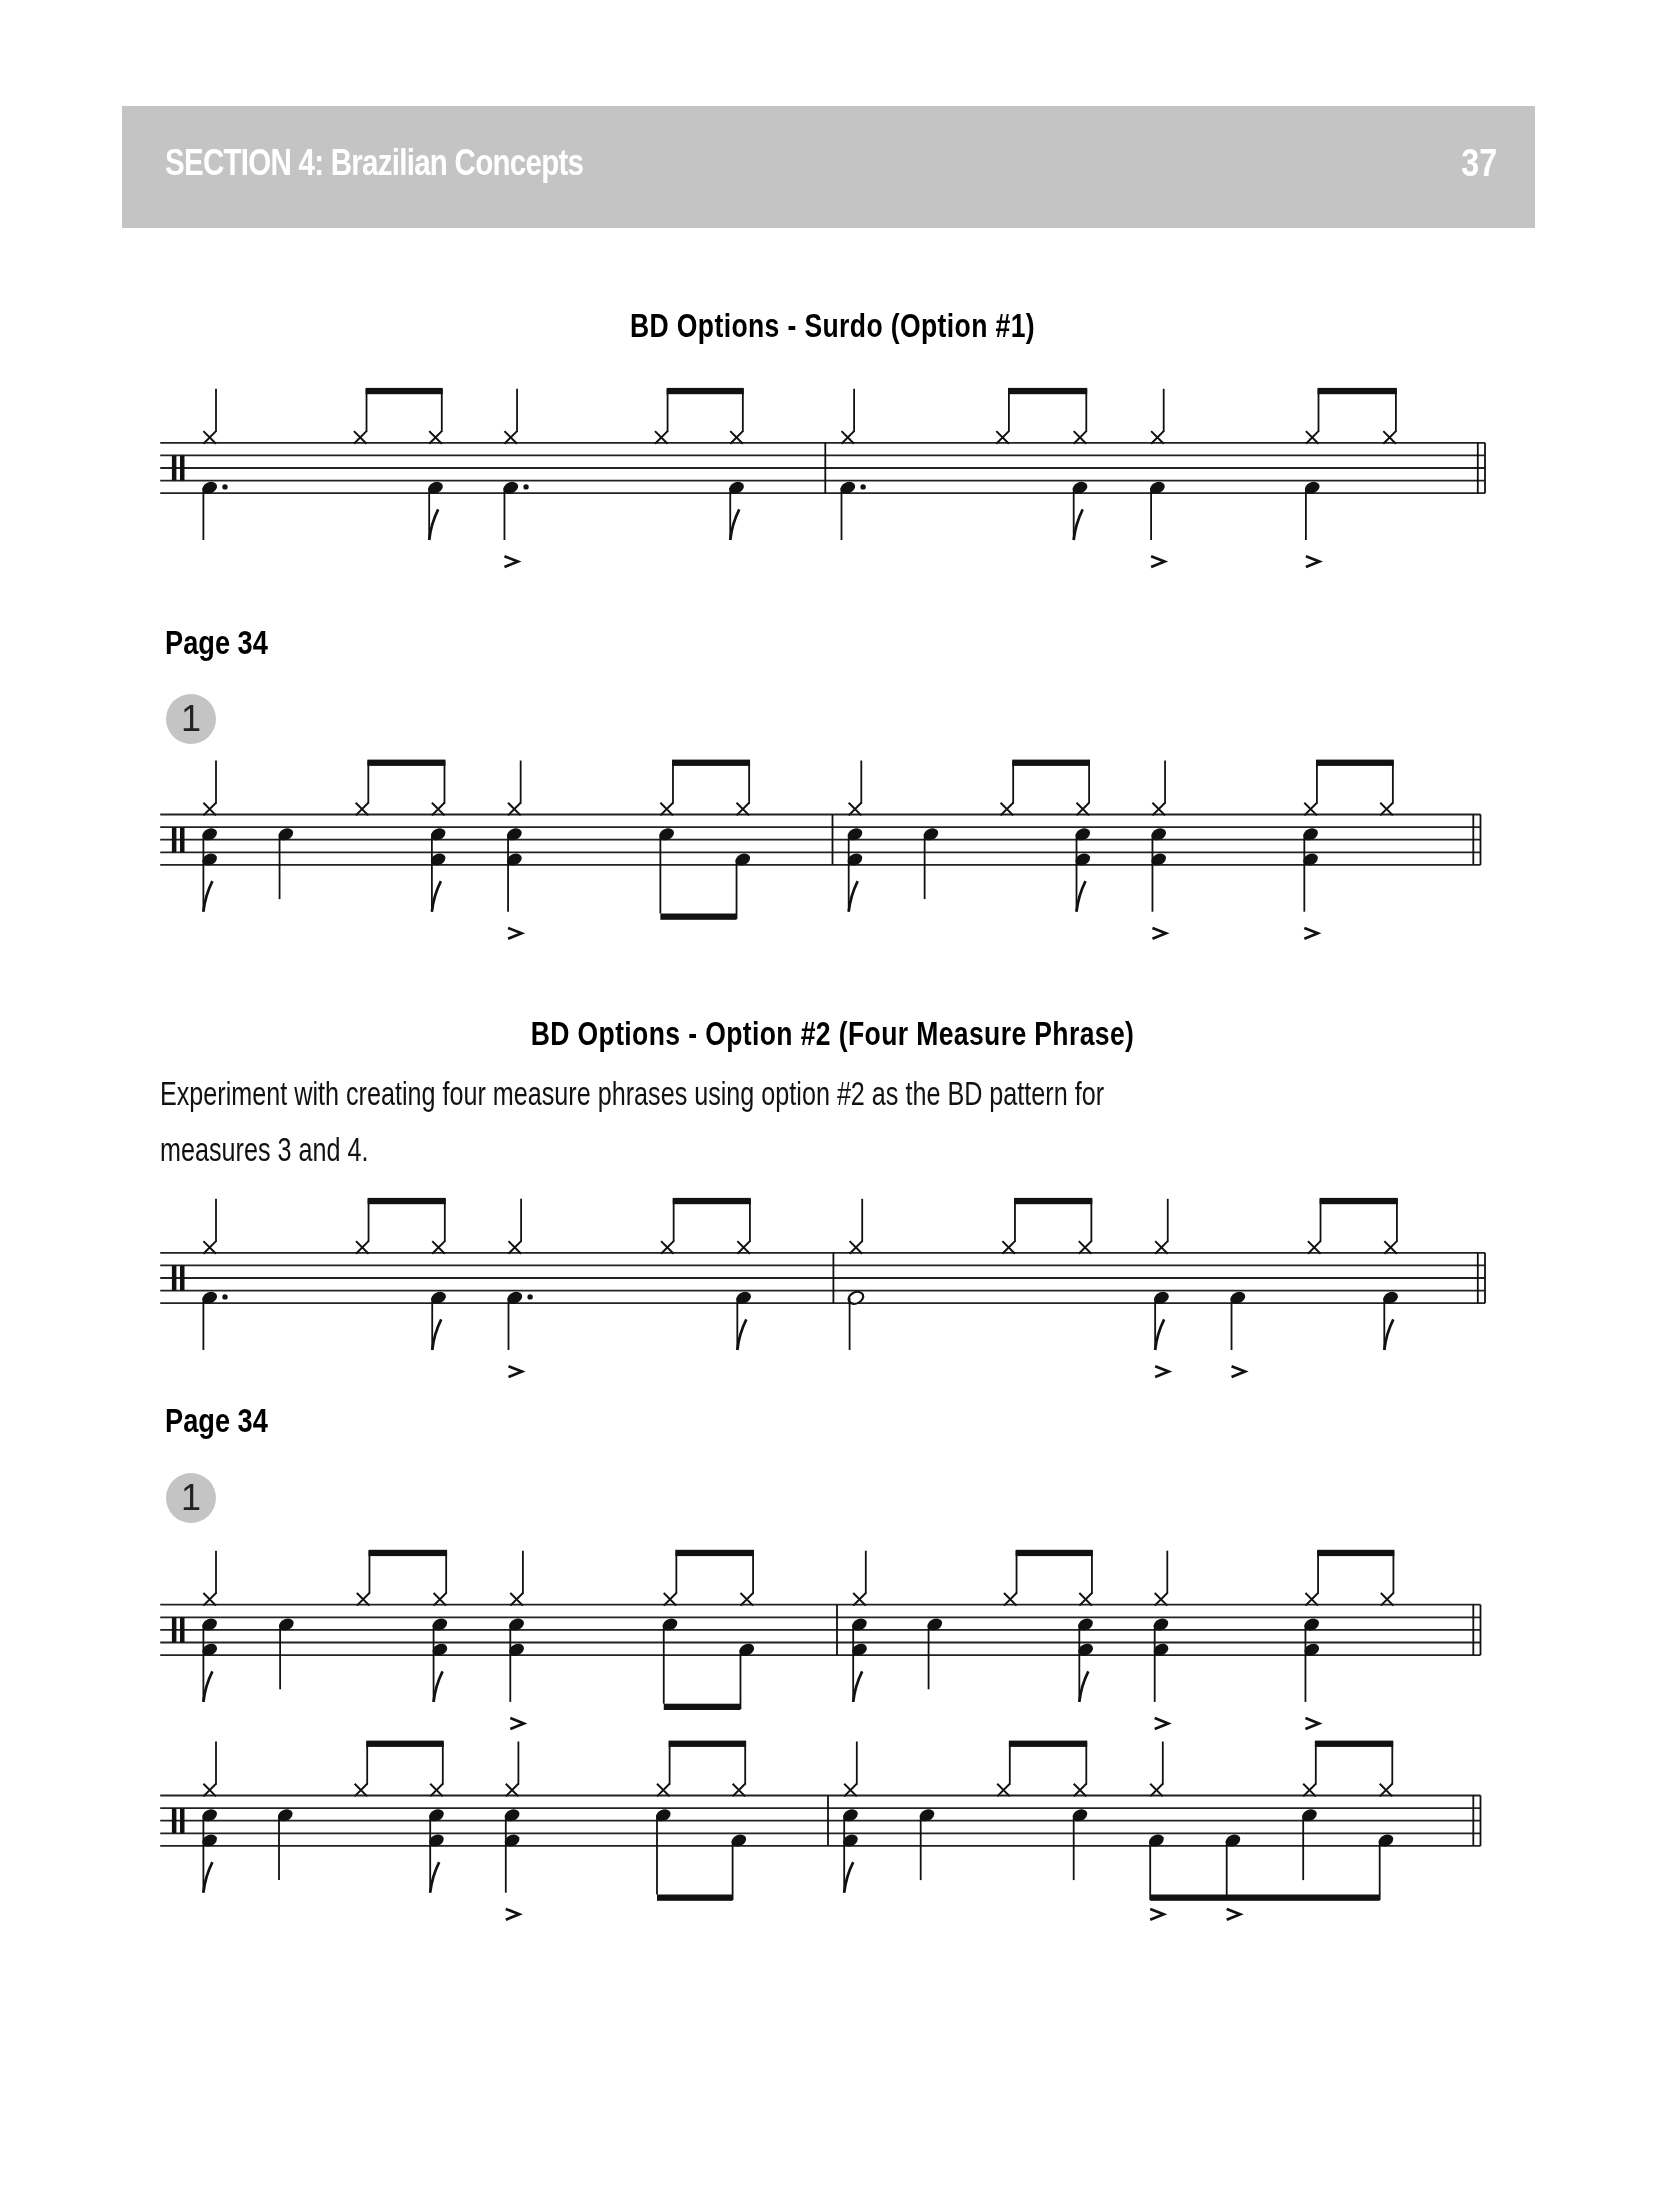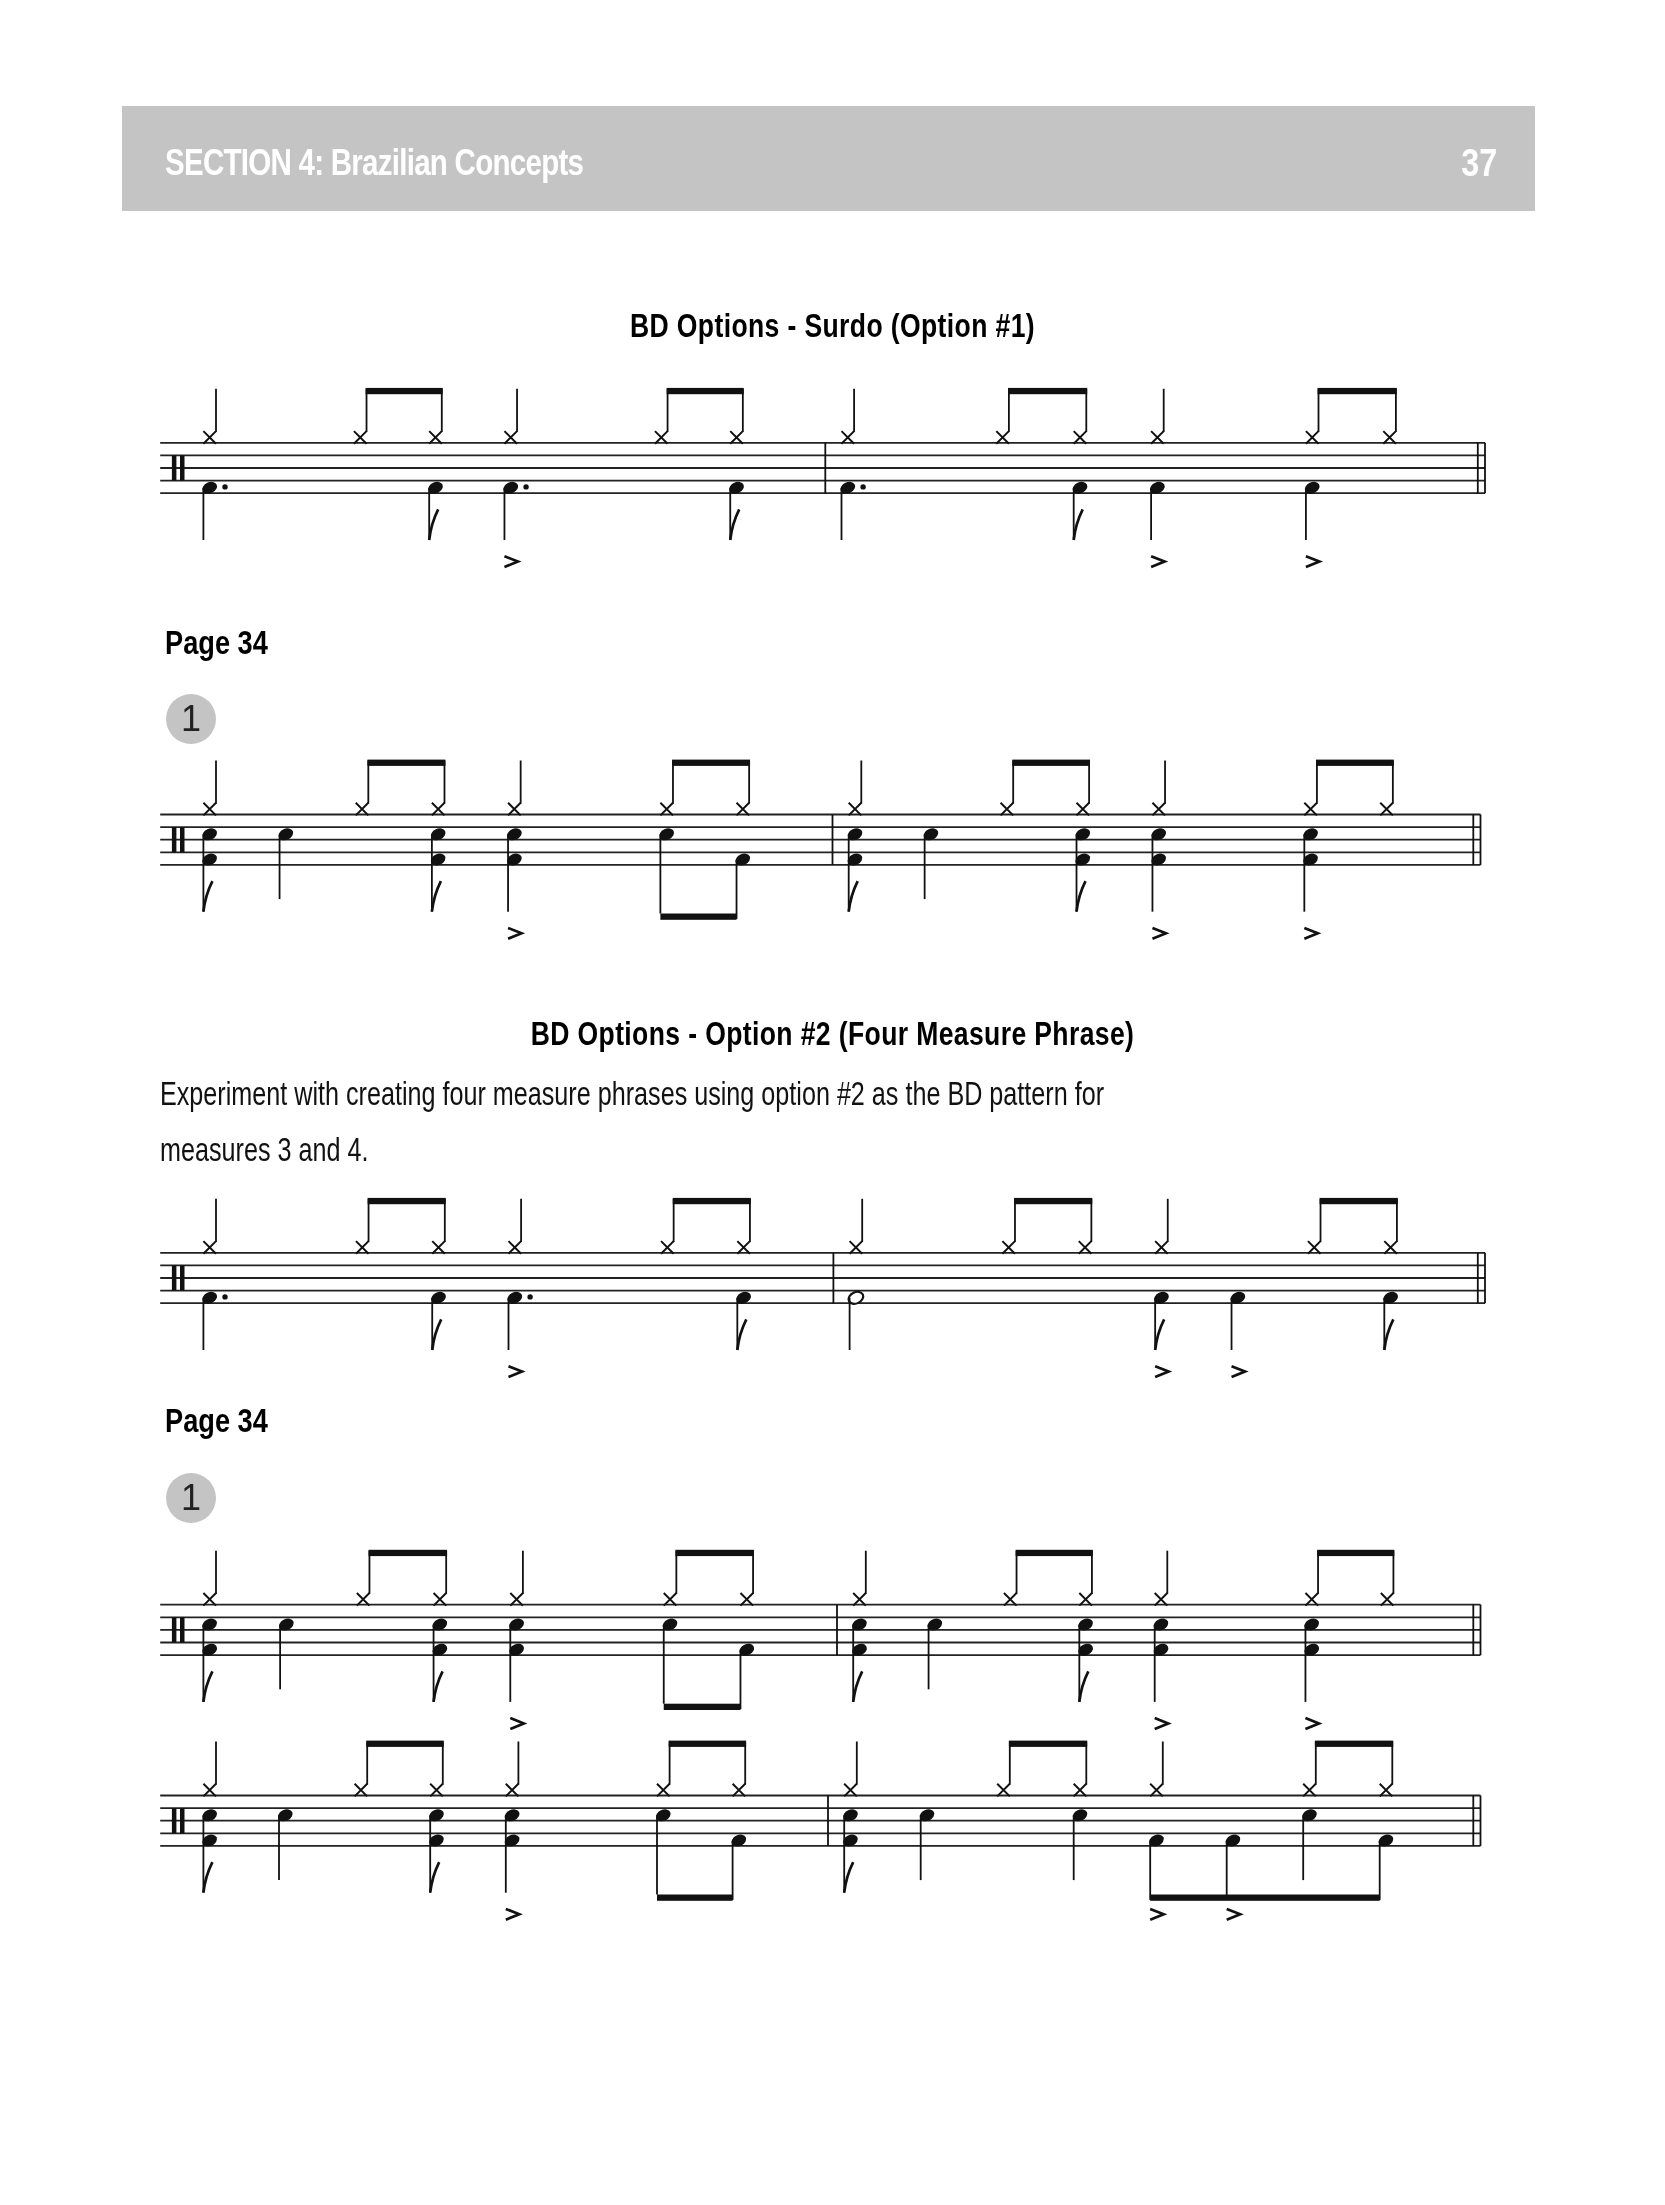--- a/index.html
+++ b/index.html
@@ -1,17 +1,17 @@
 <!DOCTYPE html>
 <html style="font-size:14.4px"><head>
 <meta charset="utf-8">
 <style>
   html, body { margin:0; padding:0; background:#ffffff; }
   body { width:1665px; height:2205px; position:relative; overflow:hidden; font-family:"Liberation Sans", sans-serif; color:#111; }
-  .header-band { position:absolute; left:122px; top:106px; width:1413px; height:105px; background:#c4c4c4; }
+  .header-band { position:absolute; left:122px; top:106px; width:1413px; height:122px; background:#c4c4c4; }
   .header-title { position:absolute; left:43px; top:36px; font-family:"Liberation Sans", sans-serif; font-weight:bold; font-size:36px; color:#ffffff; letter-spacing:-0.9px; transform:scaleX(0.82); transform-origin:left center; }
   .header-page { position:absolute; right:38px; top:36px; font-weight:bold; font-size:38px; color:#ffffff; transform:scaleX(0.85); transform-origin:right center; }
   .center-heading { position:absolute; left:0; width:1665px; text-align:center; font-weight:bold; font-size:34px; color:#000; transform:scaleX(0.78); transform-origin:center; letter-spacing:0.5px; }
   .page-ref { position:absolute; left:165px; font-weight:bold; font-size:34px; color:#000; transform:scaleX(0.8); transform-origin:left center; }
   .circle-badge { position:absolute; left:166px; width:50px; height:50px; border-radius:50%; background:#c4c4c4; color:#222; font-size:36px; text-align:center; line-height:50px; font-weight:normal; }
   .body-text { position:absolute; left:160px; width:1350px; font-size:34px; color:#111; line-height:56px; transform:scaleX(0.74); transform-origin:left top; white-space:nowrap; }
   svg.staff { position:absolute; left:0; overflow:visible; }
 </style>
 </head>
 <body>

